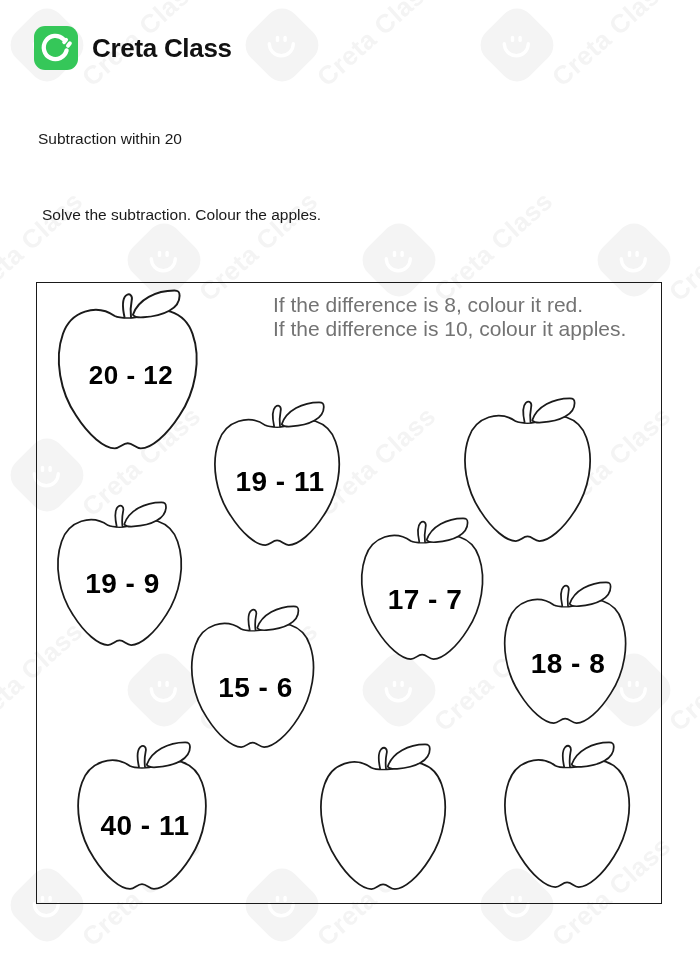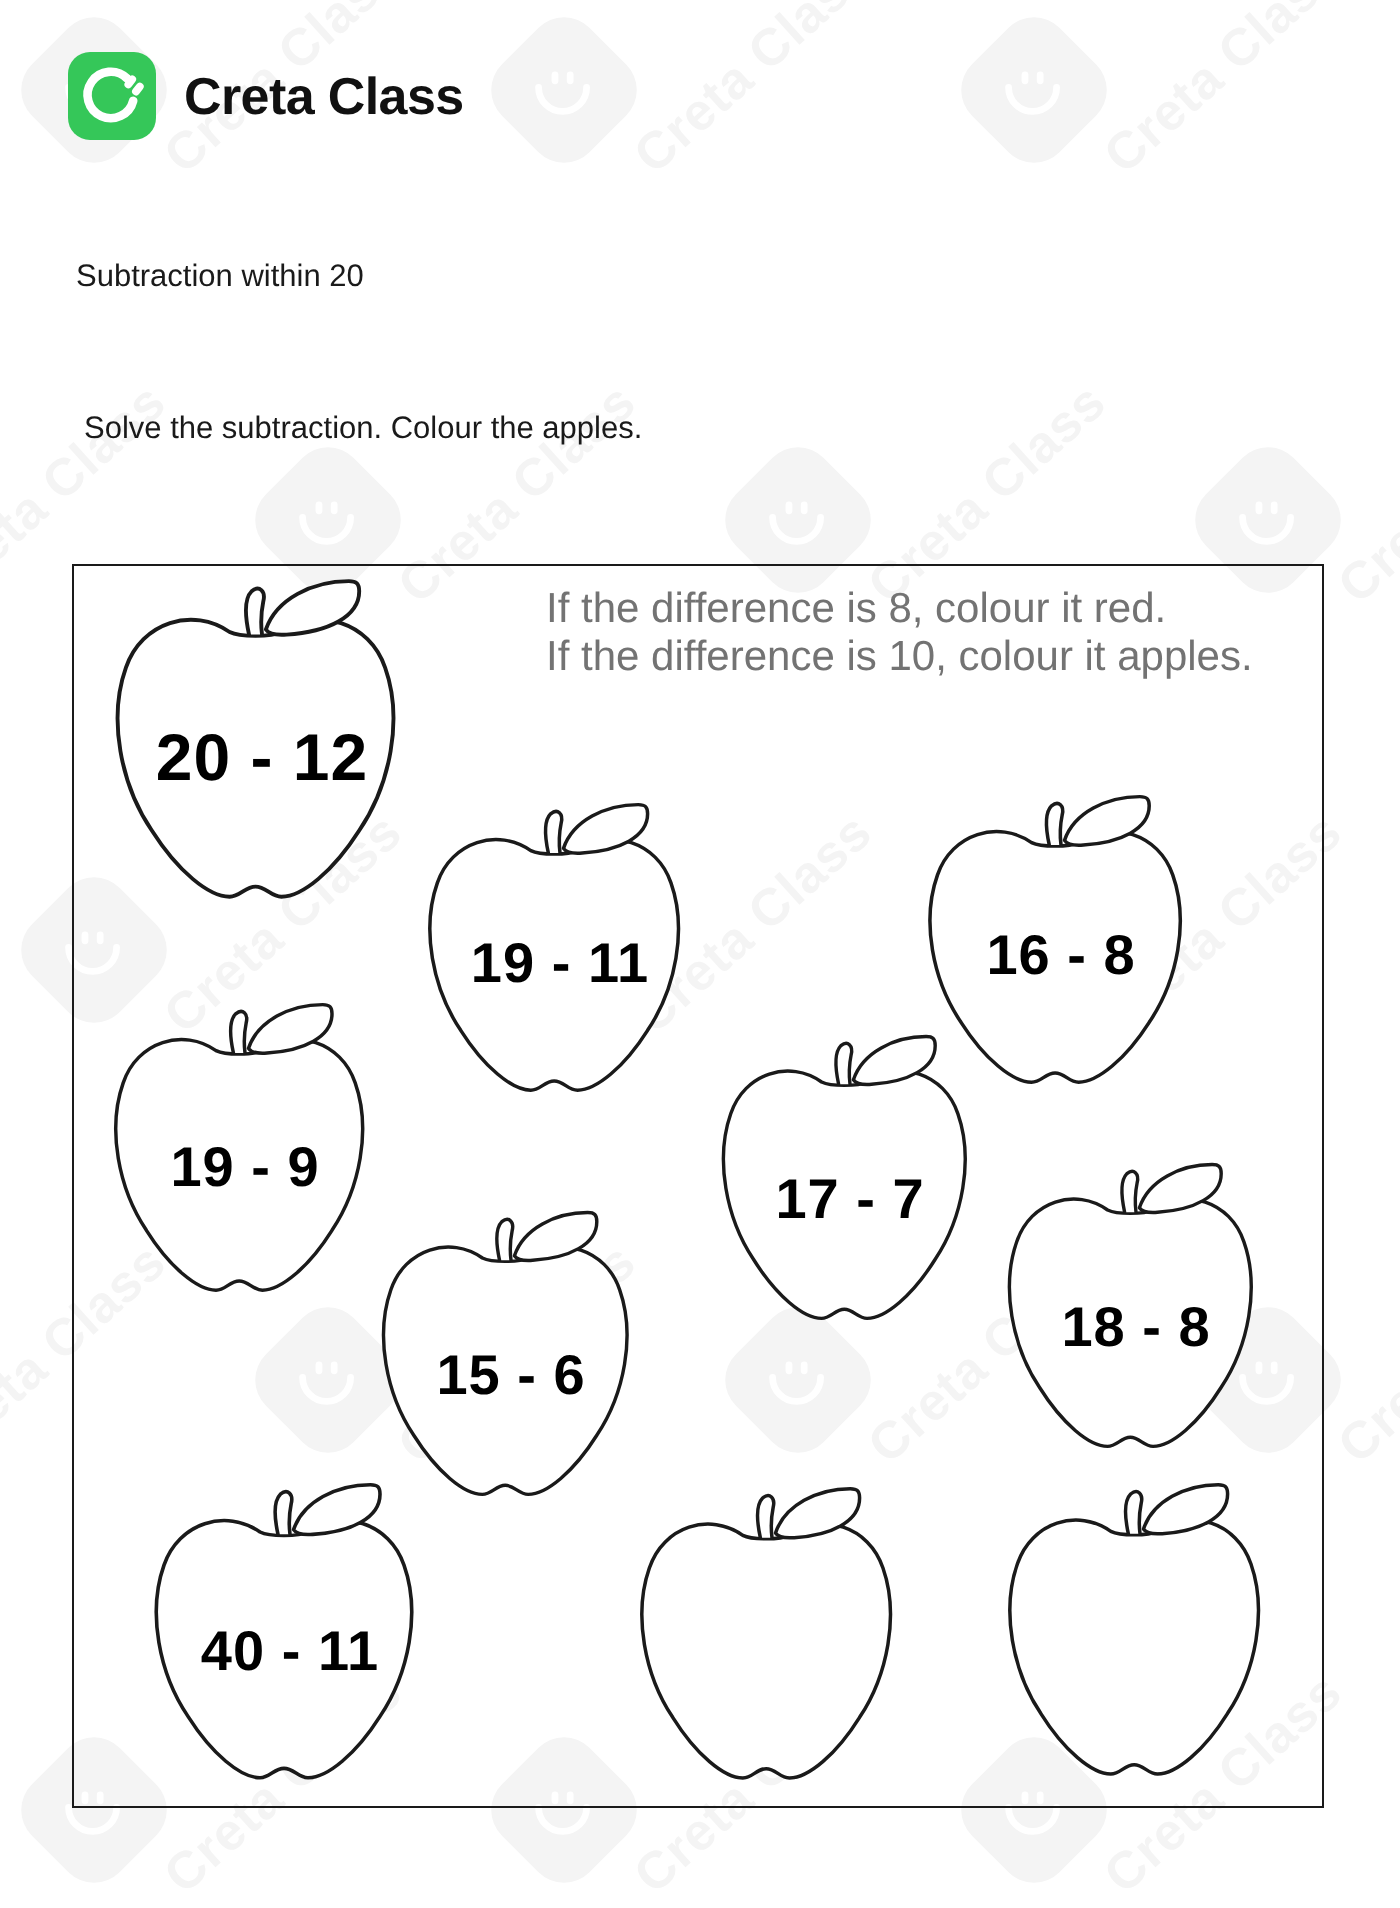--- a/index.html
+++ b/index.html
@@ -344,37 +344,36 @@
     </div>
   </div>
 
   <div id="apple-layer">
       <div class="apple" style="left: 50px; top: 288px; width: 162px; height: 168px;">
         <svg viewBox="0 0 125 132" preserveAspectRatio="none">
           <path d="M50 22 C36 12, 16 18, 10 36 C3 56, 8 82, 20 100 C30 116, 42 126, 50 126 C54 126, 56 122, 60 122 C64 122, 66 126, 70 126 C78 126, 90 116, 100 100 C112 82, 117 56, 110 36 C104 18, 84 12, 70 22 C66 24, 54 24, 50 22 Z" fill="#ffffff" stroke="#1a1a1a" stroke-width="1.5" stroke-linejoin="round" stroke-linecap="round"></path>
           <path d="M57.5 23 C56 16, 55.5 9, 58.5 6 C61.5 3.5, 64 6, 63 10 C62 15, 62 19, 62.5 23" fill="#ffffff" stroke="#1a1a1a" stroke-width="1.5" stroke-linejoin="round" stroke-linecap="round"></path>
           <path d="M64 21 C68 9, 82 2, 96 2 C99 2, 100 3, 100 6 C100 16, 88 22, 72 23 C68 23.3, 65 22.6, 64 21 Z" fill="#ffffff" stroke="#1a1a1a" stroke-width="1.5" stroke-linejoin="round" stroke-linecap="round"></path>
         </svg>
-        <div class="apple-label" style="font-size: 33px; top: 72px;">20 - 12</div>
+        <div class="apple-label" style="font-size: 26px; top: 72px;">20 - 12</div>
       </div>
       <div class="apple" style="left: 207px; top: 400px; width: 146px; height: 152px;">
         <svg viewBox="0 0 125 132" preserveAspectRatio="none">
           <path d="M50 22 C36 12, 16 18, 10 36 C3 56, 8 82, 20 100 C30 116, 42 126, 50 126 C54 126, 56 122, 60 122 C64 122, 66 126, 70 126 C78 126, 90 116, 100 100 C112 82, 117 56, 110 36 C104 18, 84 12, 70 22 C66 24, 54 24, 50 22 Z" fill="#ffffff" stroke="#1a1a1a" stroke-width="1.5" stroke-linejoin="round" stroke-linecap="round"></path>
           <path d="M57.5 23 C56 16, 55.5 9, 58.5 6 C61.5 3.5, 64 6, 63 10 C62 15, 62 19, 62.5 23" fill="#ffffff" stroke="#1a1a1a" stroke-width="1.5" stroke-linejoin="round" stroke-linecap="round"></path>
           <path d="M64 21 C68 9, 82 2, 96 2 C99 2, 100 3, 100 6 C100 16, 88 22, 72 23 C68 23.3, 65 22.6, 64 21 Z" fill="#ffffff" stroke="#1a1a1a" stroke-width="1.5" stroke-linejoin="round" stroke-linecap="round"></path>
         </svg>
         <div class="apple-label" style="font-size: 28px; top: 66px;">19 - 11</div>
       </div>
       <div class="apple" style="left: 457px; top: 396px; width: 147px; height: 152px;">
         <svg viewBox="0 0 125 132" preserveAspectRatio="none">
           <path d="M50 22 C36 12, 16 18, 10 36 C3 56, 8 82, 20 100 C30 116, 42 126, 50 126 C54 126, 56 122, 60 122 C64 122, 66 126, 70 126 C78 126, 90 116, 100 100 C112 82, 117 56, 110 36 C104 18, 84 12, 70 22 C66 24, 54 24, 50 22 Z" fill="#ffffff" stroke="#1a1a1a" stroke-width="1.5" stroke-linejoin="round" stroke-linecap="round"></path>
           <path d="M57.5 23 C56 16, 55.5 9, 58.5 6 C61.5 3.5, 64 6, 63 10 C62 15, 62 19, 62.5 23" fill="#ffffff" stroke="#1a1a1a" stroke-width="1.5" stroke-linejoin="round" stroke-linecap="round"></path>
           <path d="M64 21 C68 9, 82 2, 96 2 C99 2, 100 3, 100 6 C100 16, 88 22, 72 23 C68 23.3, 65 22.6, 64 21 Z" fill="#ffffff" stroke="#1a1a1a" stroke-width="1.5" stroke-linejoin="round" stroke-linecap="round"></path>
         </svg>
-        <div class="apple-label" style="font-size: 28px; top: 66px;">16 - 8</div>
       </div>
       <div class="apple" style="left: 50px; top: 500px; width: 145px; height: 152px;">
         <svg viewBox="0 0 125 132" preserveAspectRatio="none">
           <path d="M50 22 C36 12, 16 18, 10 36 C3 56, 8 82, 20 100 C30 116, 42 126, 50 126 C54 126, 56 122, 60 122 C64 122, 66 126, 70 126 C78 126, 90 116, 100 100 C112 82, 117 56, 110 36 C104 18, 84 12, 70 22 C66 24, 54 24, 50 22 Z" fill="#ffffff" stroke="#1a1a1a" stroke-width="1.5" stroke-linejoin="round" stroke-linecap="round"></path>
           <path d="M57.5 23 C56 16, 55.5 9, 58.5 6 C61.5 3.5, 64 6, 63 10 C62 15, 62 19, 62.5 23" fill="#ffffff" stroke="#1a1a1a" stroke-width="1.5" stroke-linejoin="round" stroke-linecap="round"></path>
           <path d="M64 21 C68 9, 82 2, 96 2 C99 2, 100 3, 100 6 C100 16, 88 22, 72 23 C68 23.3, 65 22.6, 64 21 Z" fill="#ffffff" stroke="#1a1a1a" stroke-width="1.5" stroke-linejoin="round" stroke-linecap="round"></path>
         </svg>
         <div class="apple-label" style="font-size: 28px; top: 68px;">19 - 9</div>
       </div>
       <div class="apple" style="left: 354px; top: 516px; width: 142px; height: 150px;">

